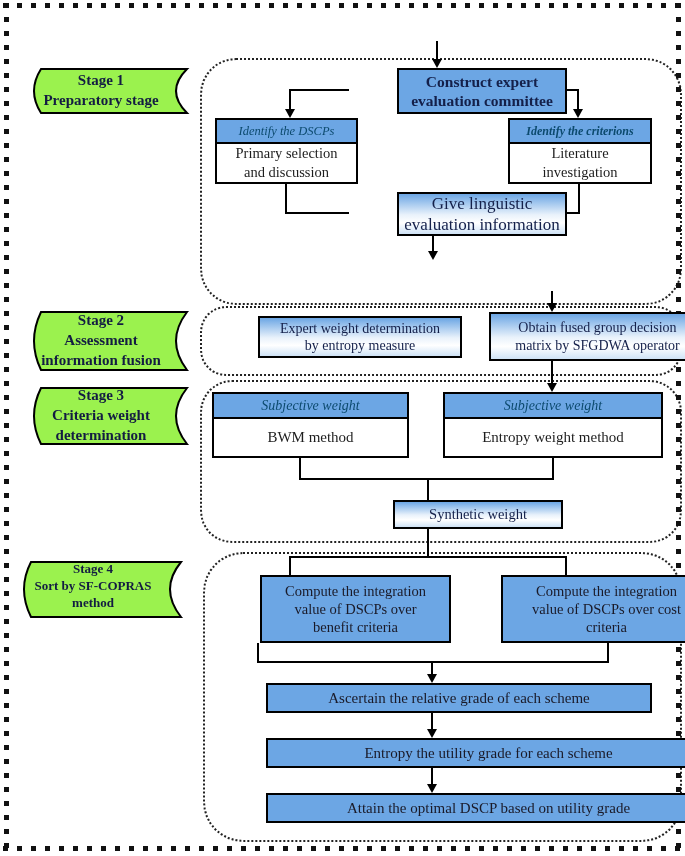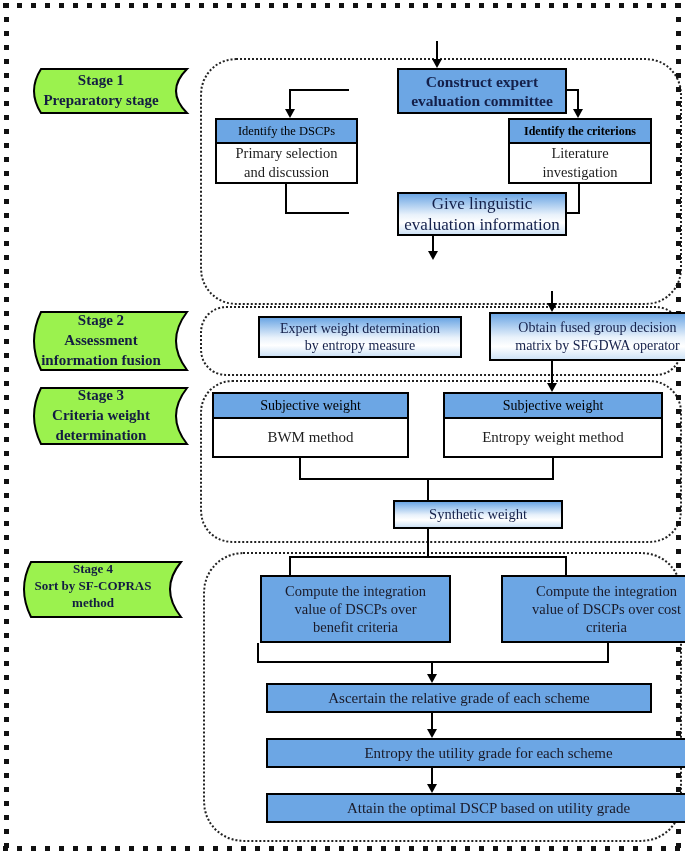--- a/index.html
+++ b/index.html
@@ -20,21 +20,21 @@
       text-align:center;border:2px solid #000;white-space:pre-line;
       color:#14204a;z-index:6;line-height:1.25;box-sizing:border-box;margin-left:48px;}
   .flat{background:#6ca6e4;}
   .grad{background:linear-gradient(180deg,#6ca6e4 0%,#e9f2fb 52%,#ffffff 72%,#cfe3f6 100%);}
   .bold{font-weight:bold;}
 
   
   .split{position:absolute;border:2px solid #000;background:#fff;display:flex;
          flex-direction:column;z-index:6;box-sizing:border-box;}
   .split .hd{background:#6ca6e4;border-bottom:2px solid #000;display:flex;align-items:center;
-             justify-content:center;text-align:center;color:#000000;flex:0 0 auto;}
+             justify-content:center;text-align:center;color:#0c4a6e;flex:0 0 auto;font-style:italic;}
   .split .bd{flex:1;display:flex;align-items:center;justify-content:center;text-align:center;
              white-space:pre-line;color:#1d1d1d;line-height:1.3;}
 
   
   .hl{position:absolute;height:2px;background:#000;z-index:5;}
   .vl{position:absolute;width:2px;background:#000;z-index:5;}
   .arr-d{position:absolute;width:0;height:0;z-index:5;
          border-left:5px solid transparent;border-right:5px solid transparent;
          border-top:9px solid #000;}
   .arr-r{position:absolute;width:0;height:0;z-index:5;

